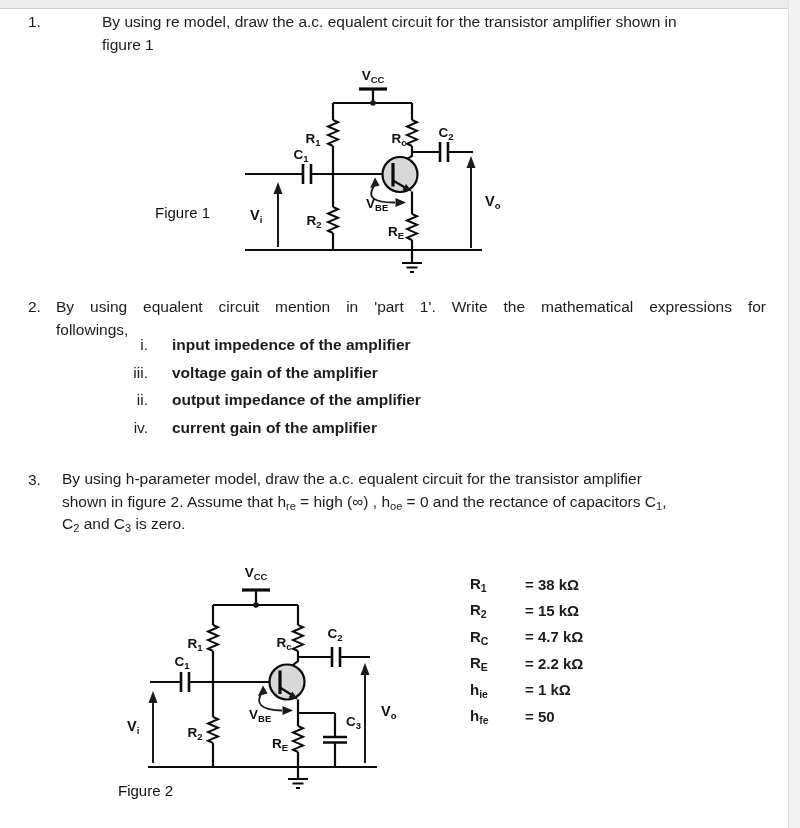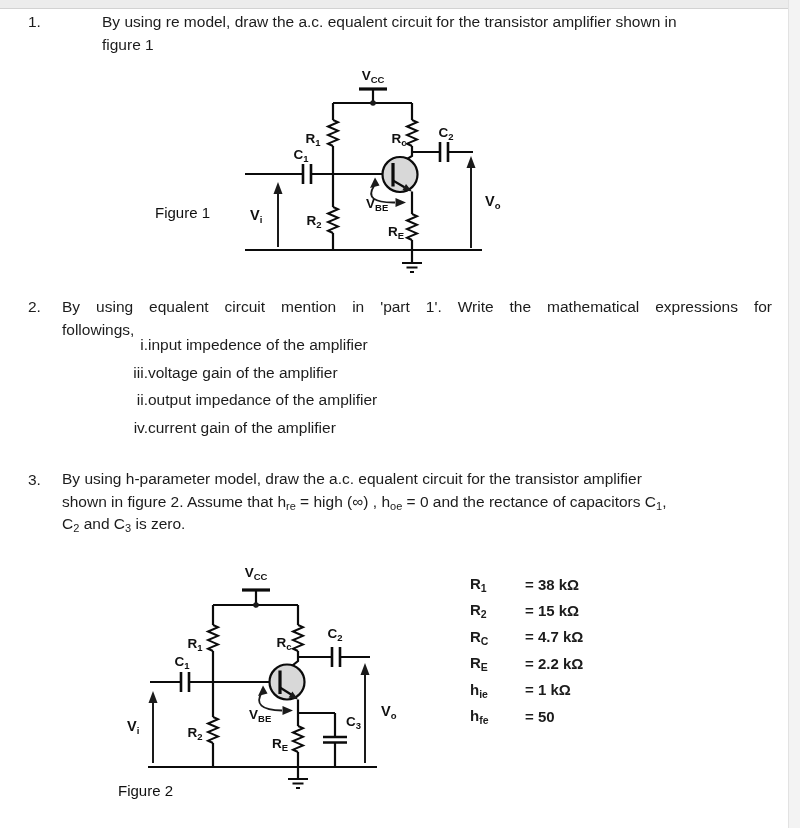--- a/index.html
+++ b/index.html
@@ -8,21 +8,21 @@
   .abs{position:absolute;}
   .edge-top{left:0;top:0;width:800px;height:8px;background:#ececec;border-bottom:1px solid #d2d2d2;}
   .edge-right{left:788px;top:0;width:12px;height:828px;background:#f3f3f3;border-left:1px solid #e2e2e2;}
   .qnum{font-size:15.5px;line-height:23px;}
   .para{font-size:15.5px;line-height:23px;}
   .para .ln{white-space:nowrap;}
   .para .ln-just{white-space:normal;text-align:justify;text-align-last:justify;}
   sub.ts{font-size:11px;line-height:0;vertical-align:-3px;}
   .list-item{display:flex;height:27.6px;align-items:center;}
   .list-item .rn{display:inline-block;width:38px;text-align:right;flex:none;}
-  .list-item .it{white-space:nowrap;}
+  .list-item .it{margin-left:24px;white-space:nowrap;font-weight:bold;}
   .vals{font-size:15px;font-weight:bold;}
   .vrow{height:26.4px;display:flex;align-items:center;}
   .vrow .vl{display:inline-block;width:55px;flex:none;}
   .vrow .vl sub{font-size:10.5px;vertical-align:-2.5px;}
   svg{overflow:visible;}
   svg .w{stroke:#0b0b0b;stroke-width:2.2;fill:none;stroke-linejoin:miter;}
   svg .zz{stroke:#0b0b0b;stroke-width:2;fill:none;stroke-linejoin:miter;}
   svg .pl{stroke:#0b0b0b;stroke-width:2.6;fill:none;}
   svg .bar{stroke:#0b0b0b;stroke-width:3.2;fill:none;}
   svg .arr{stroke:#1a1a1a;stroke-width:2;fill:none;}
@@ -107,21 +107,21 @@
     <text class="lb" x="296" y="79" text-anchor="middle"><tspan>C</tspan><tspan class="s" dy="3">2</tspan></text>
     <text class="lb" x="164" y="167" text-anchor="middle"><tspan>R</tspan><tspan class="s" dy="3">2</tspan></text>
     <text class="lb" x="246" y="178" text-anchor="middle"><tspan>R</tspan><tspan class="s" dy="3">E</tspan></text>
     <text class="lb" x="216" y="150"><tspan>V</tspan><tspan class="s" dy="3">BE</tspan></text>
     <text class="vio" x="100" y="162"><tspan>V</tspan><tspan class="s" dy="3">i</tspan></text>
     <text class="vio" x="335" y="148"><tspan>V</tspan><tspan class="s" dy="3">o</tspan></text>
     <text class="cap" x="5" y="160">Figure 1</text>
   </svg>
 
   <div class="abs qnum" style="left:28px;top:295px;">2.</div>
-  <div class="abs para" style="left:62px;top:295px;width:710px;">
+  <div class="abs para" style="left:56px;top:295px;width:710px;">
     <div class="ln-just">By using equalent circuit mention in 'part 1'. Write the mathematical expressions for</div>
     <div class="ln">followings,</div>
   </div>
   <div class="abs para" style="left:110px;top:331px;">
     <div class="list-item">
       <span class="rn">i.</span>
       <span class="it">input impedence of the amplifier</span>
     </div>
     <div class="list-item">
       <span class="rn">iii.</span>

